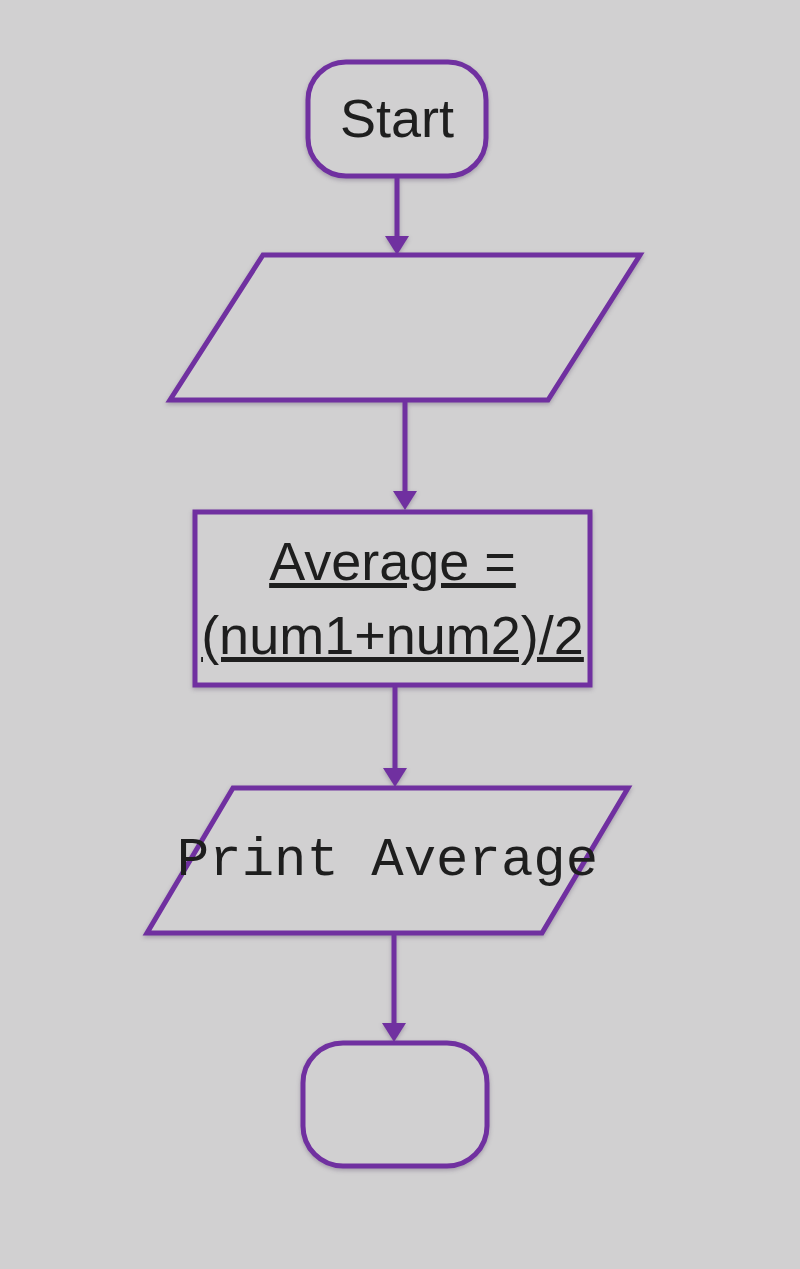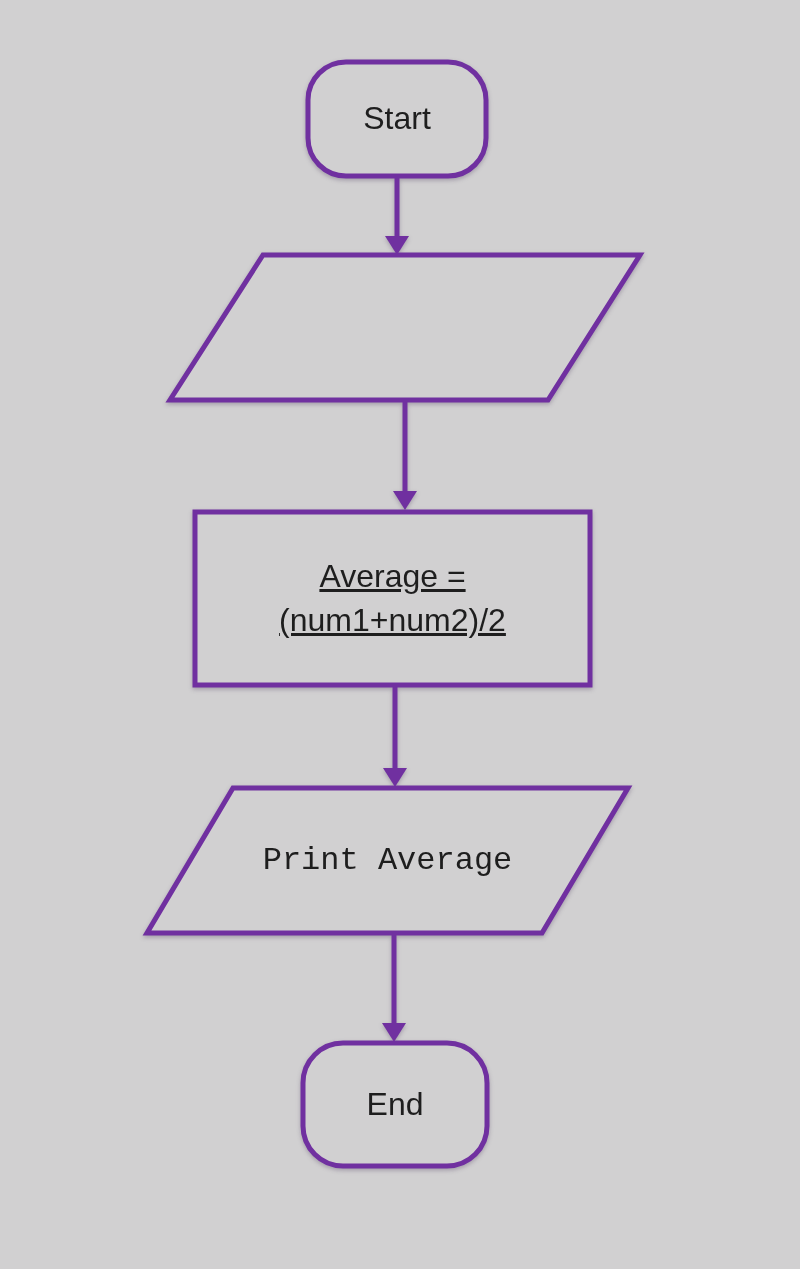--- a/index.html
+++ b/index.html
@@ -21,21 +21,21 @@
   }
   .shape{fill:var(--bg);stroke:var(--purple);stroke-width:5;}
   .connector{stroke:var(--purple);stroke-width:5;}
   .arrowhead{fill:var(--purple);stroke:none;}
   .label{
     position:absolute;
     display:flex;flex-direction:column;
     align-items:center;justify-content:center;
     text-align:center;
     color:var(--ink);
-    font-size:32px;line-height:1.36;
+    font-size:54px;line-height:1.36;
     white-space:nowrap;
   }
 </style>
 </head>
 <body>
 
 <div class="canvas">
 
   <svg width="800" height="1269" viewBox="0 0 800 1269">
     <g stroke="#7030a0">
@@ -69,17 +69,14 @@
 
   <div class="label" style="left:195px;top:512px;width:395px;height:173px;text-decoration:underline;">
     <span>Average =</span>
     <span>(num1+num2)/2</span>
   </div>
 
   <div class="label" style="left:190px;top:788px;width:395px;height:145px;font-family:Liberation Mono, monospace;">
     <span>Print Average</span>
   </div>
 
-  <div class="label" style="left:303px;top:1043px;width:184px;height:123px;">
-    <span>End</span>
-  </div>
 
 </div>
 
 </body></html>

